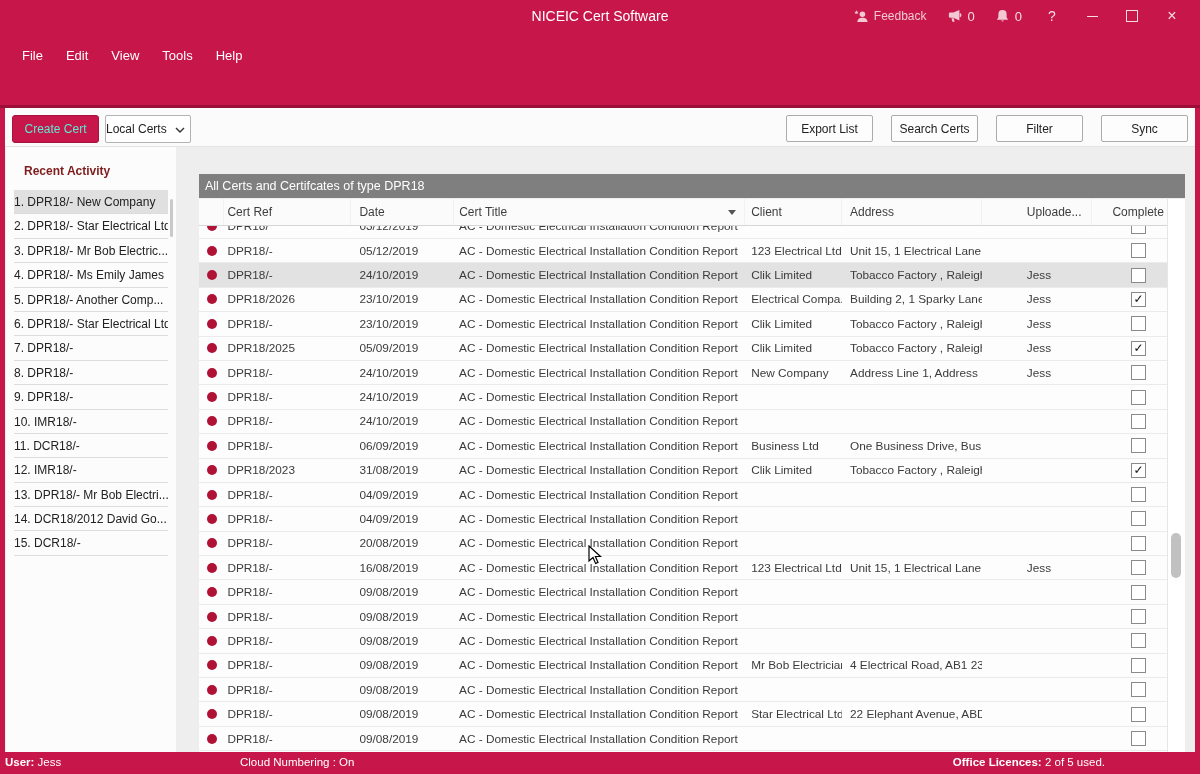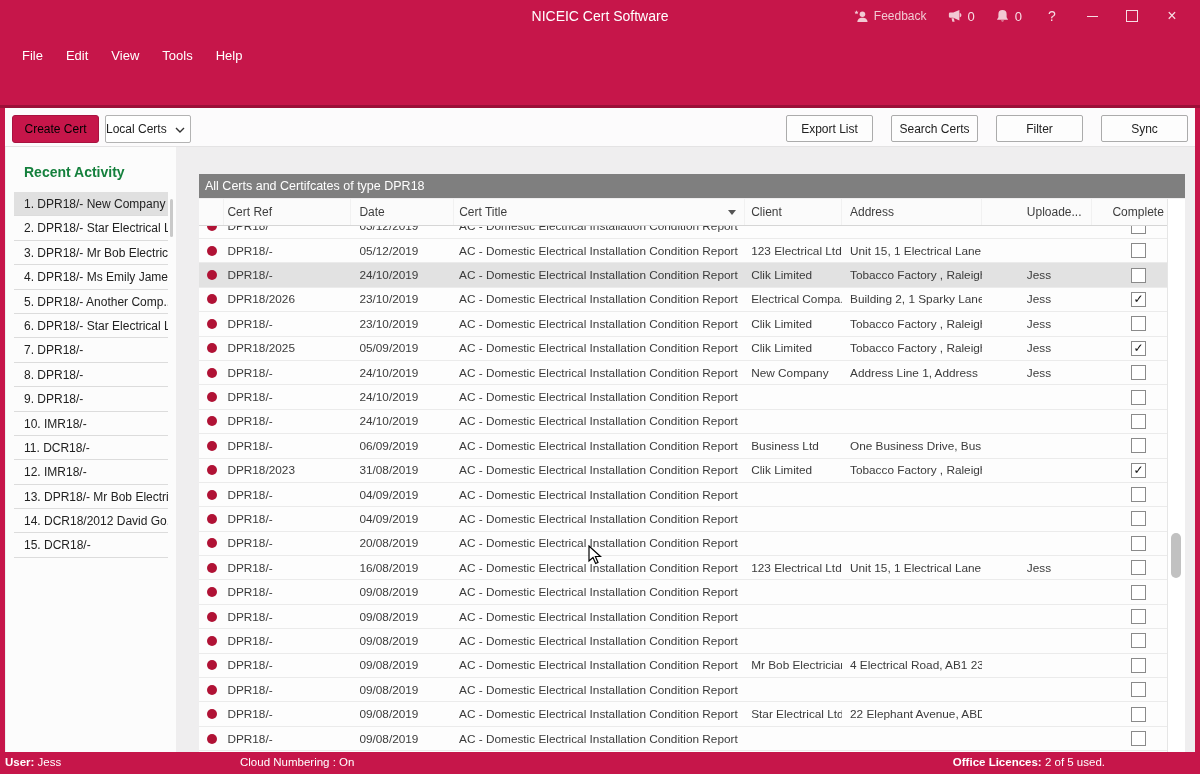--- a/index.html
+++ b/index.html
@@ -27,34 +27,34 @@
   
   .tabbar{position:absolute;left:0;top:78px;width:100%;height:27px;display:flex;align-items:flex-end;padding-left:8px;box-sizing:border-box;}
   .tab{color:#fff;font-size:12.5px;padding:6px 14px 7px 14px;}
   .tab.active{background:#fff;color:#C6164A;border-radius:4px 4px 0 0;}
   .tab-strip{position:absolute;left:0;top:105px;width:100%;height:3px;background:#9C0F38;}
 
   
   .bodywrap{position:absolute;left:0;top:108px;width:1200px;height:644px;box-sizing:border-box;
             border-left:5px solid #C6164A;border-right:5px solid #C6164A;background:#EFEEEF;}
   .toolbar{position:relative;width:100%;height:39px;background:#FCFBFC;border-bottom:1px solid #e4e3e4;box-sizing:border-box;}
-  .btn-create{position:absolute;left:7px;top:7px;width:85px;height:26px;background:#C6164A;color:#000000;
+  .btn-create{position:absolute;left:7px;top:7px;width:85px;height:26px;background:#C6164A;color:#5eead4;
               font-size:12px;border:1px solid #A81240;border-radius:3px;display:flex;align-items:center;justify-content:center;}
   .dd-local{position:absolute;left:100px;top:7px;width:84px;height:26px;background:#fff;color:#222;font-size:12px;
             border:1px solid #b3b3b3;border-radius:2px;display:flex;align-items:center;justify-content:flex-start;gap:8px;}
   .toolbar-right{position:absolute;right:7px;top:7px;display:flex;gap:18px;}
   .btn-plain{width:85px;height:25px;background:#FDFDFD;border:1px solid #ababab;border-radius:2px;
              color:#222;font-size:12px;display:flex;align-items:center;justify-content:center;}
 
   
   .content{position:relative;width:100%;height:605px;}
   .sidebar{position:absolute;left:1px;top:0;width:170px;height:100%;background:#FCFCFC;box-sizing:border-box;}
-  .sb-heading{font-size:14px;font-weight:bold;color:#15803d;padding:17px 0 8px 18px;}
+  .sb-heading{font-size:12px;font-weight:bold;color:#7f1d1d;padding:17px 0 8px 18px;}
   .sb-list{margin:4px 8px 0 8px;}
-  .sb-item{height:24.4px;line-height:24.4px;font-size:12px;color:#222;padding-left:10px;
+  .sb-item{height:24.4px;line-height:24.4px;font-size:12px;color:#222;
            border-bottom:1px solid #dcdcdc;white-space:nowrap;overflow:hidden;box-sizing:border-box;}
   .sb-item.selected{background:#E0E0E0;}
   .sb-thumb{position:absolute;right:3px;top:52px;width:3px;height:38px;background:#c9c9c9;border-radius:2px;}
 
   .main{position:absolute;left:194px;top:0;width:986px;height:100%;}
   .banner{position:absolute;left:0;top:27px;width:100%;height:24px;background:#7F7F7F;color:#fff;
           font-size:12.5px;display:flex;align-items:center;padding-left:6px;box-sizing:border-box;}
   .tablecard{position:absolute;left:0;top:52px;width:100%;height:553px;background:#FDFDFD;overflow:hidden;}
   .thead{position:relative;display:flex;height:26px;background:#FBFBFB;border-bottom:1px solid #d6d6d6;
          font-size:12px;color:#3d3d3d;z-index:2;}

